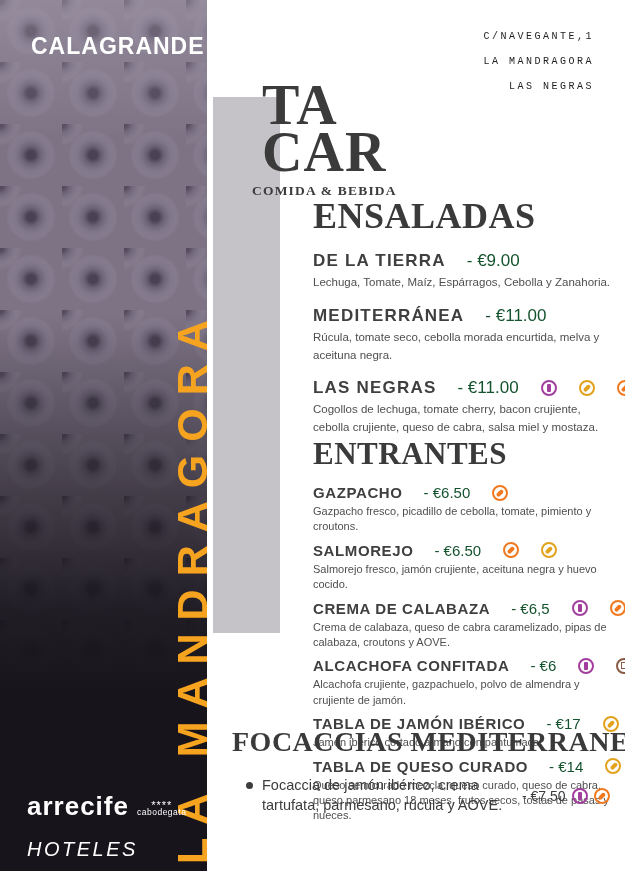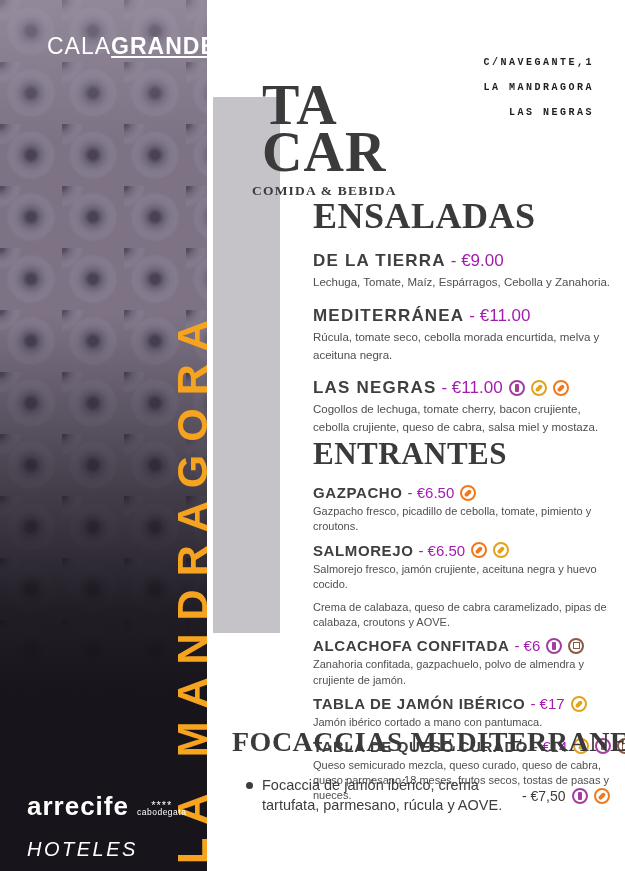--- a/index.html
+++ b/index.html
@@ -23,41 +23,41 @@
       radial-gradient(circle at 31px 31px, #4a4254 4px, rgba(74,66,84,.55) 9px, rgba(125,115,133,0) 22px),
       radial-gradient(circle at 0px 0px, #544b5f 3px, rgba(84,75,95,.5) 8px, rgba(125,115,133,0) 18px),
       radial-gradient(circle at 31px 31px, #958ca0 15px, rgba(149,140,160,0) 25px),
       radial-gradient(circle at 0px 0px, #8d8496 13px, rgba(141,132,150,0) 22px);
     background-size:100% 100%, 62px 62px, 62px 62px, 62px 62px, 62px 62px;
   }
   .brand-logo{
     position:absolute;left:31px;top:33px;color:#ffffff;
     font-size:23px;letter-spacing:1px;white-space:nowrap;
   }
-  .brand-logo .thin{font-weight:normal;margin-left:16px;}
-  .brand-logo .bold{font-weight:bold;text-decoration:underline;}
+  .brand-logo .thin{font-weight:bold;}
+  .brand-logo .bold{font-weight:bold;}
   .vertical-title{
     position:absolute;left:168px;top:864px;
     transform:rotate(-90deg);transform-origin:0 0;
     font-weight:bold;font-size:43px;letter-spacing:13px;
     color:var(--accent);white-space:nowrap;width:660px;
   }
   .hotel-logo{position:absolute;left:27px;top:795px;color:#ffffff;}
   .hotel-row1{display:flex;align-items:flex-end;}
   .hotel-name{font-size:26px;font-weight:bold;letter-spacing:1px;line-height:22px;}
   .hotel-stars-block{margin-left:8px;text-align:center;line-height:7px;padding-bottom:1px;}
   .hotel-stars{font-size:11px;letter-spacing:1px;display:block;}
   .hotel-sub{font-size:8.5px;letter-spacing:.5px;display:block;}
   .hotel-word{font-size:20px;font-weight:normal;letter-spacing:2.5px;line-height:32px;margin-top:16px;font-style:italic;}
   
   .gray-band{position:absolute;left:213px;top:97px;width:67px;height:536px;background:var(--band);}
   
   .address{
-    position:absolute;right:31px;top:50px;text-align:right;
-    font-family:"Liberation Mono",monospace;font-weight:bold;
+    position:absolute;right:31px;top:24px;text-align:right;
+    font-family:"Liberation Mono",monospace;font-weight:normal;
     font-size:10px;letter-spacing:2.5px;line-height:25px;color:#1d1d1d;
   }
   
   .carta{position:absolute;left:262px;top:82px;}
   .carta-line{
     font-family:"Liberation Serif",serif;font-weight:bold;
     font-size:56px;line-height:47px;letter-spacing:1px;color:var(--ink);
   }
   .carta-sub{
     font-family:"Liberation Serif",serif;font-weight:bold;
@@ -69,25 +69,25 @@
   #section-1{left:313px;top:436px;}
   .section-title{
     font-family:"Liberation Serif",serif;font-weight:600;
     color:#3a3a3a;letter-spacing:.5px;
   }
   #section-0 .section-title{font-size:36px;margin-bottom:14px;}
   #section-1 .section-title{font-size:31px;margin-bottom:12px;}
   .menu-item{margin-bottom:11px;}
   #section-0 .menu-item{margin-bottom:14px;}
   #section-1 .menu-item{margin-bottom:7px;}
-  .item-head{display:flex;align-items:center;white-space:nowrap;}
+  .item-head{display:flex;align-items:center;white-space:nowrap;gap:16px;}
   .item-name{font-weight:bold;color:#3f3f3f;}
   #section-0 .item-name{font-size:17px;letter-spacing:1.2px;}
   #section-1 .item-name{font-size:15px;letter-spacing:.6px;}
-  .item-price{font-weight:normal;color:#a21caf;margin-left:5px;}
+  .item-price{font-weight:normal;color:#14532d;margin-left:5px;}
   #section-0 .item-price{font-size:17px;}
   #section-1 .item-price{font-size:15px;}
   .item-desc{color:#4f4f4f;margin-top:3px;}
   #section-0 .item-desc{font-size:11.5px;line-height:1.55;}
   #section-1 .item-desc{font-size:11px;line-height:1.4;}
   
   .allergen{
     width:16px;height:16px;border:2px solid currentColor;border-radius:50%;
     display:inline-flex;align-items:center;justify-content:center;
     margin-left:6px;flex:0 0 auto;
@@ -199,34 +199,44 @@
         <span class="allergen" style="color: rgb(240, 121, 31);">
           <i class="glyph glyph-pencil"></i>
         </span>
         <span class="allergen" style="color: rgb(226, 162, 27);">
           <i class="glyph glyph-pencil"></i>
         </span>
       </div>
       <div class="item-desc">Salmorejo fresco, jamón crujiente, aceituna negra y huevo cocido.</div>
     </div>
     <div class="menu-item">
+      <div class="item-head">
+        <span class="item-name">CREMA DE CALABAZA</span>
+        <span class="item-price">- €6,5</span>
+        <span class="allergen" style="color: rgb(162, 63, 158);">
+          <i class="glyph glyph-bottle"></i>
+        </span>
+        <span class="allergen" style="color: rgb(240, 121, 31);">
+          <i class="glyph glyph-pencil"></i>
+        </span>
+      </div>
       <div class="item-desc">Crema de calabaza, queso de cabra caramelizado, pipas de calabaza, croutons y AOVE.</div>
     </div>
     <div class="menu-item">
       <div class="item-head">
         <span class="item-name">ALCACHOFA CONFITADA</span>
         <span class="item-price">- €6</span>
         <span class="allergen" style="color: rgb(162, 63, 158);">
           <i class="glyph glyph-bottle"></i>
         </span>
         <span class="allergen" style="color: rgb(138, 90, 68);">
           <i class="glyph glyph-square"></i>
         </span>
       </div>
-      <div class="item-desc">Zanahoria confitada, gazpachuelo, polvo de almendra y crujiente de jamón.</div>
+      <div class="item-desc">Alcachofa crujiente, gazpachuelo, polvo de almendra y crujiente de jamón.</div>
     </div>
     <div class="menu-item">
       <div class="item-head">
         <span class="item-name">TABLA DE JAMÓN IBÉRICO</span>
         <span class="item-price">- €17</span>
         <span class="allergen" style="color: rgb(226, 162, 27);">
           <i class="glyph glyph-pencil"></i>
         </span>
       </div>
       <div class="item-desc">Jamón ibérico cortado a mano con pantumaca.</div>

